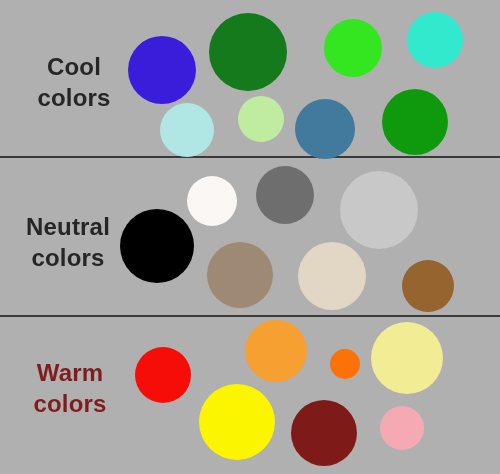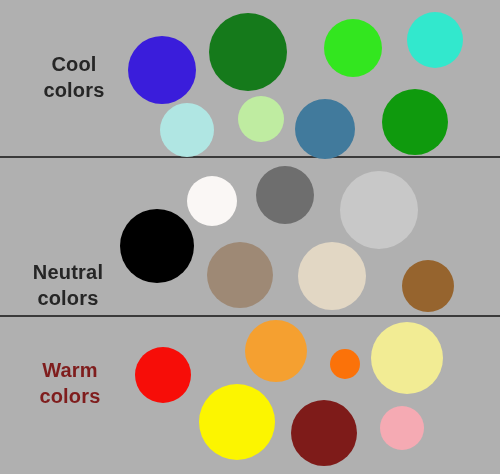--- a/index.html
+++ b/index.html
@@ -25,21 +25,21 @@
   .band-divider {
     position: absolute;
     left: 0;
     width: 500px;
     height: 2px;
     background: #3a3a3a;
   }
   .band-label {
     position: absolute;
     font-weight: bold;
-    font-size: 20px;
+    font-size: 24px;
     line-height: 1.28;
     color: #262626;
     text-align: center;
     letter-spacing: 0.2px;
     white-space: pre-line;
     user-select: none;
   }
   .dot {
     position: absolute;
     border-radius: 50%;
@@ -47,21 +47,21 @@
 </style>
 </head>
 <body>
 
 <div id="figure" style="width: 500px; height: 474px; background: rgb(176, 176, 176);">
 
 <div class="band" style="top: 0px; height: 157px;"></div>
     <div class="band-label" style="left: 24px; top: 52px; width: 100px; color: rgb(38, 38, 38);">Cool
 colors</div>
     <div class="band" style="top: 159px; height: 157px;"></div>
-    <div class="band-label" style="left: 12px; top: 212px; width: 112px; color: rgb(38, 38, 38); margin-top: 48px;">Neutral
+    <div class="band-label" style="left: 12px; top: 212px; width: 112px; color: rgb(38, 38, 38);">Neutral
 colors</div>
     <div class="band" style="top: 318px; height: 156px;"></div>
     <div class="band-label" style="left: 18px; top: 358px; width: 104px; color: #7f1d1d;">Warm
 colors</div>
     <div class="band-divider" style="top: 156px; background: rgb(58, 58, 58);"></div>
     <div class="band-divider" style="top: 315px; background: rgb(58, 58, 58);"></div>
     <div class="dot" style="left: 128px; top: 36px; width: 68px; height: 68px; background: rgb(58, 29, 219);"></div>
     <div class="dot" style="left: 209px; top: 13px; width: 78px; height: 78px; background: rgb(21, 122, 27);"></div>
     <div class="dot" style="left: 324px; top: 19px; width: 58px; height: 58px; background: rgb(51, 230, 31);"></div>
     <div class="dot" style="left: 407px; top: 12px; width: 56px; height: 56px; background: rgb(50, 232, 205);"></div>

